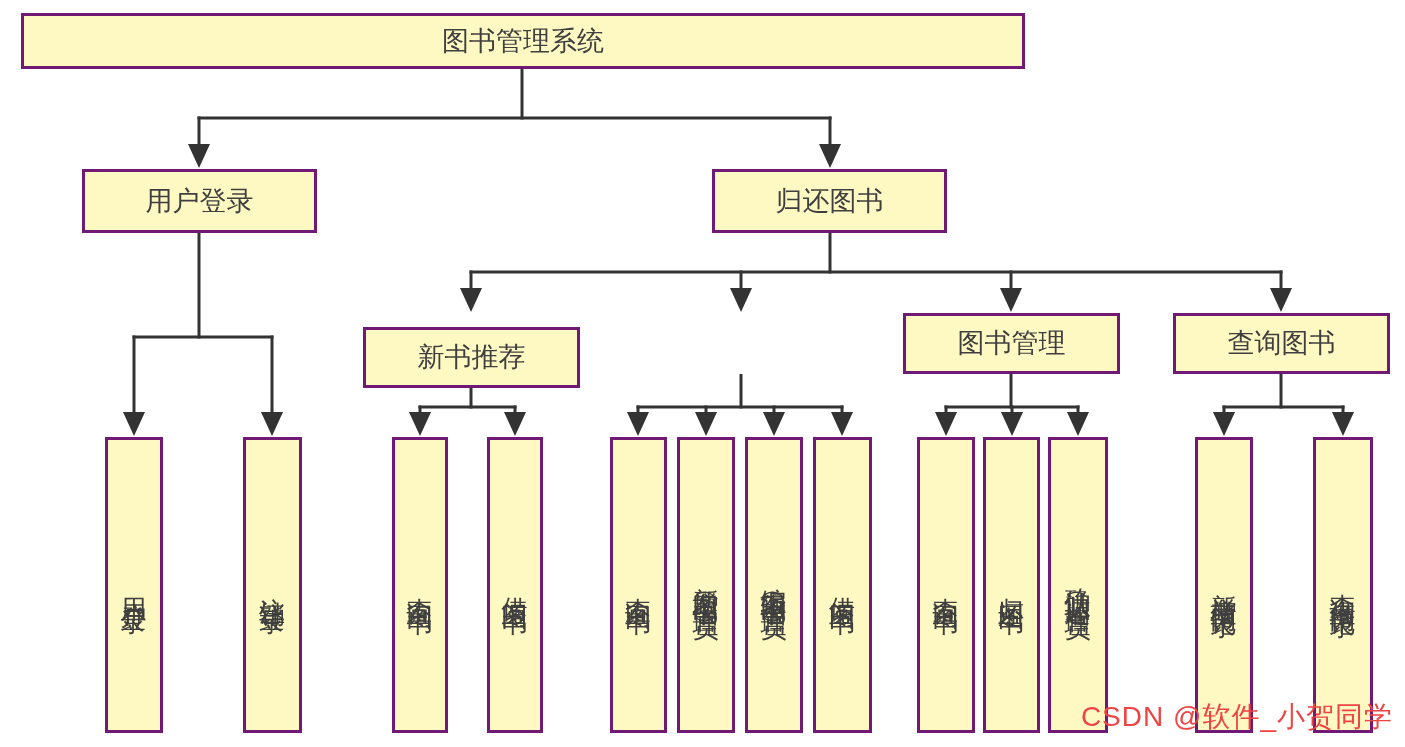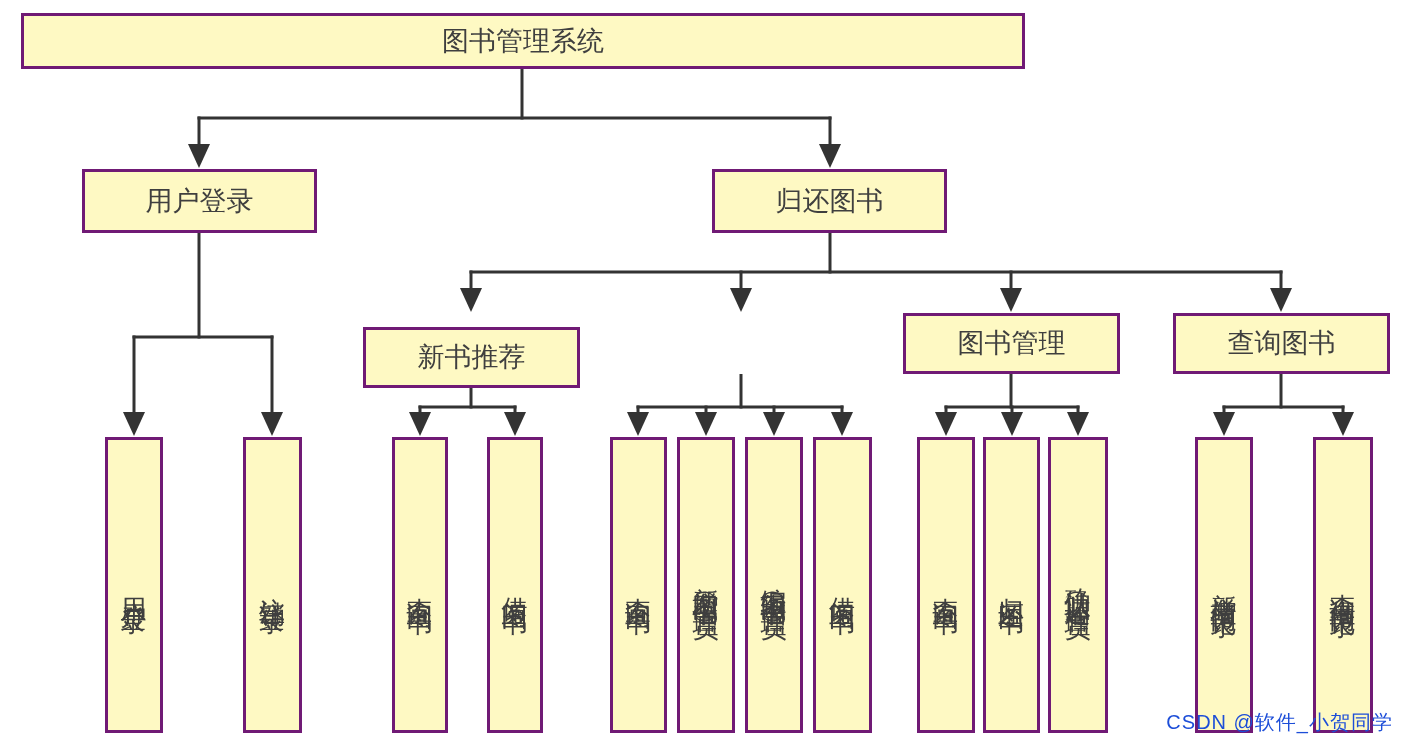--- a/index.html
+++ b/index.html
@@ -26,22 +26,22 @@
   .leaf .vtext{
     writing-mode:vertical-rl;
     text-orientation:mixed;
     letter-spacing:4px;
     font-size:26px;
     color:#3f3f3f;
   }
   .watermark{
     position:absolute;
     right:12px;bottom:11px;
-    color:#1d4ed8;
-    font-size:20px;
+    color:#ef4444;
+    font-size:28px;
     letter-spacing:1px;
     z-index:3;
     white-space:nowrap;
     margin-left:32px;
   }
 </style>
 </head>
 <body>
 
 <div class="stage">

